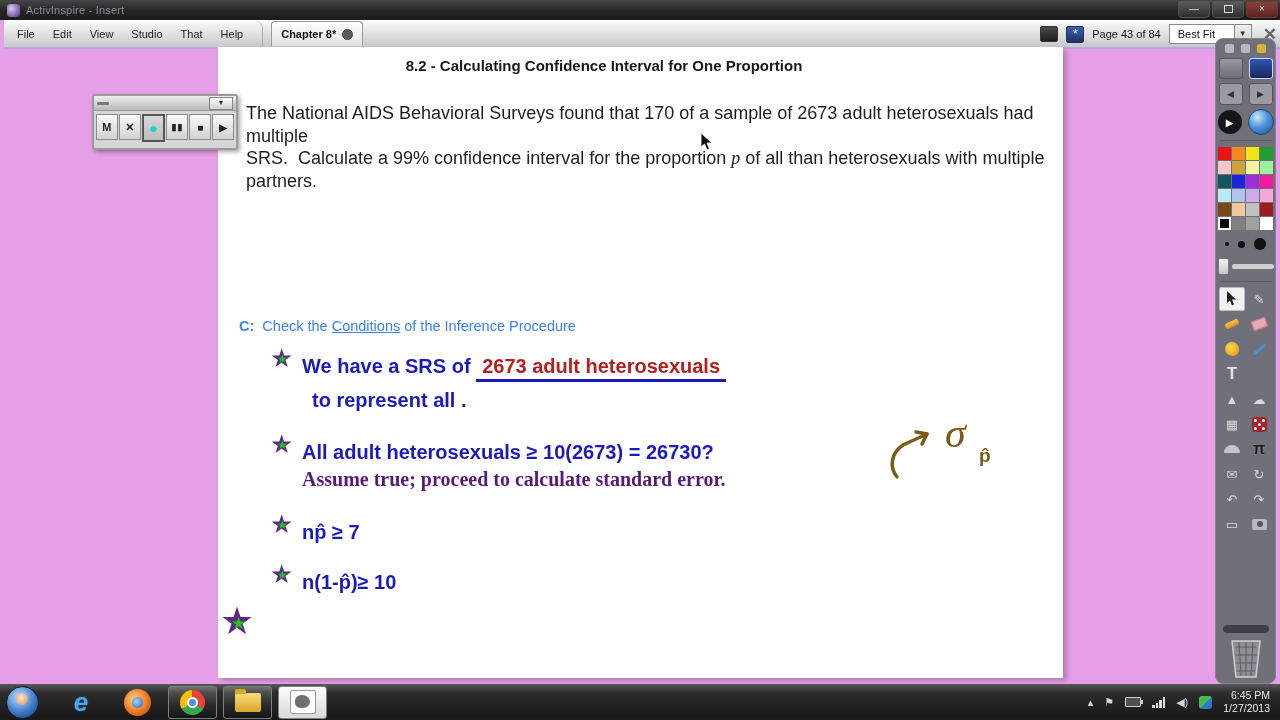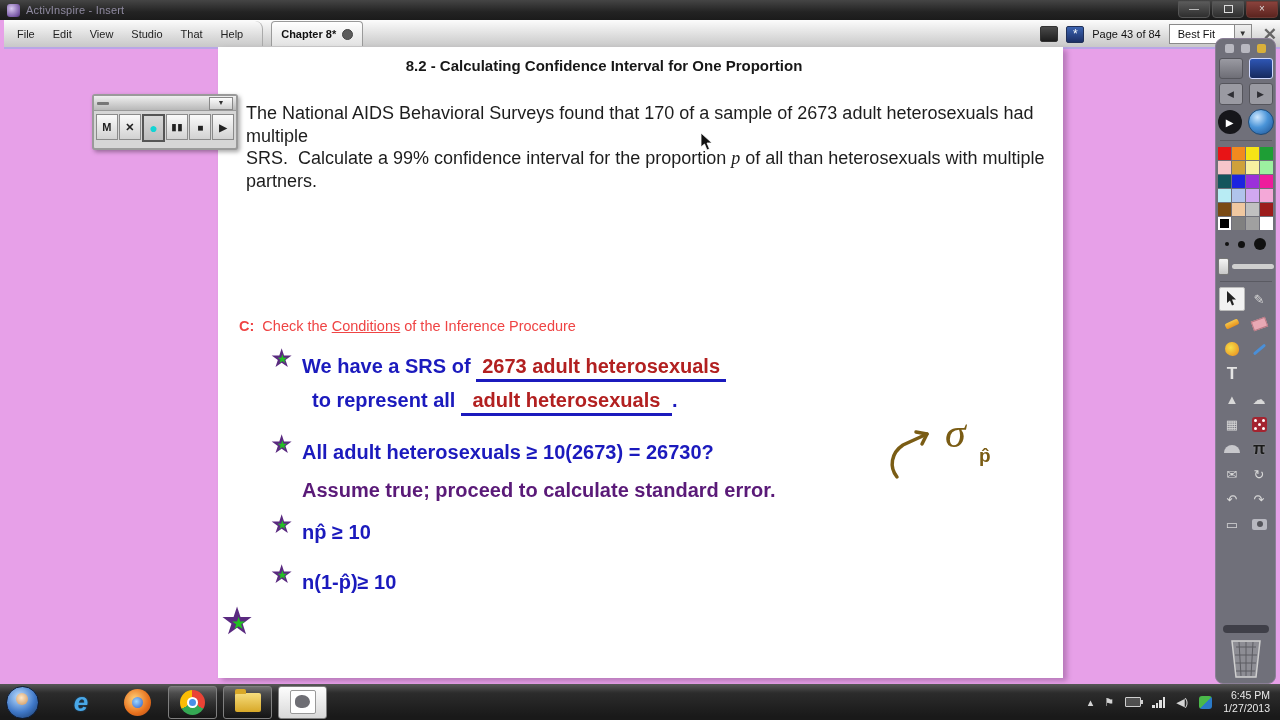--- a/index.html
+++ b/index.html
@@ -43,21 +43,21 @@
 
   
   .workspace{position:absolute;top:47px;left:0;width:1280px;height:637px;}
   .page{position:absolute;left:218px;top:0;width:845px;height:631px;background:#fff;
     box-shadow:4px 3px 5px rgba(60,20,70,.28);}
   .page span{white-space:pre-wrap;}
   .slide-title{position:absolute;top:10px;left:0;width:772px;text-align:center;
     font-size:15px;font-weight:bold;color:#181818;}
   .paragraph{position:absolute;top:55px;left:20px;width:816px;font-size:18px;color:#1d1d1d;line-height:22.5px;margin-left:8px;}
   .math-var{font-family:"Liberation Serif",serif;font-style:italic;}
-  .cond-line{position:absolute;top:271px;left:21px;font-size:14.5px;color:#ef4444;}
+  .cond-line{position:absolute;top:271px;left:21px;font-size:14.5px;color:#3b82f6;}
   .cond-line .pfx{font-weight:bold;}
   .cond-line .und{text-decoration:underline;}
 
   .bullet{position:absolute;left:52px;font-size:20px;font-weight:bold;}
   .b-line{display:flex;align-items:baseline;}
   .blue{color:var(--blue,#1b1abd);}
   .red-fill{color:var(--red,#b22020);border-bottom:3px solid var(--blue,#1b1abd);padding:0 6px 1px 6px;}
   .purple{color:var(--purple,#5a1a78);}
   .star{position:relative;display:inline-block;width:26px;height:26px;margin-right:6px;flex:none;}
   .star .outer{position:absolute;left:0;top:-4px;font-size:26px;color:var(--star-outline,#5a2a80);font-weight:normal;}
@@ -228,48 +228,47 @@
       </div>
 
       <div class="bullet" style="top:300px;">
         <div class="b-line">
           <span class="star"><span class="outer">★</span><span class="inner">★</span></span>
           <span class="blue">We have a SRS of </span>
           <span class="red-fill">2673 adult heterosexuals</span>
         </div>
         <div class="b-line" style="margin-left:42px;margin-top:7px;">
           <span class="blue">to represent all </span>
-          <span class="red-fill"> adult heterosexuals </span>
           <span class="blue">.</span>
         </div>
       </div>
 
       <div class="bullet" style="top:386px;">
         <div class="b-line">
           <span class="star"><span class="outer">★</span><span class="inner">★</span></span>
           <span class="blue">All adult heterosexuals ≥ 10(2673) = 26730?</span>
         </div>
-        <div class="b-line" style="margin-left:32px;margin-top:15px;">
+        <div class="b-line" style="margin-left:32px;margin-top:4px;font-family:Liberation Serif, serif;">
           <span class="purple">Assume true; proceed to calculate standard error.</span>
         </div>
       </div>
 
       <div class="annotation">
         <svg width="62" height="70" viewBox="0 0 62 70">
           <path d="M14 62 C6 52 8 38 20 30 L44 19" fill="none" stroke="#7a5c14" stroke-width="3.5" stroke-linecap="round"></path>
           <path d="M44 19 L33 17 M44 19 L39 29" fill="none" stroke="#7a5c14" stroke-width="3.5" stroke-linecap="round"></path>
         </svg>
         <span class="sigma">σ</span>
         <span class="sub">p̂</span>
       </div>
 
       <div class="bullet" style="top:466px;">
         <div class="b-line">
           <span class="star"><span class="outer">★</span><span class="inner">★</span></span>
-          <span class="blue">np̂ ≥ 10</span>
+          <span class="blue">np̂ ≥ 7</span>
         </div>
       </div>
 
       <div class="bullet" style="top:516px;">
         <div class="b-line">
           <span class="star"><span class="outer">★</span><span class="inner">★</span></span>
           <span class="blue">n(1-p̂)≥ 10</span>
         </div>
       </div>
 

